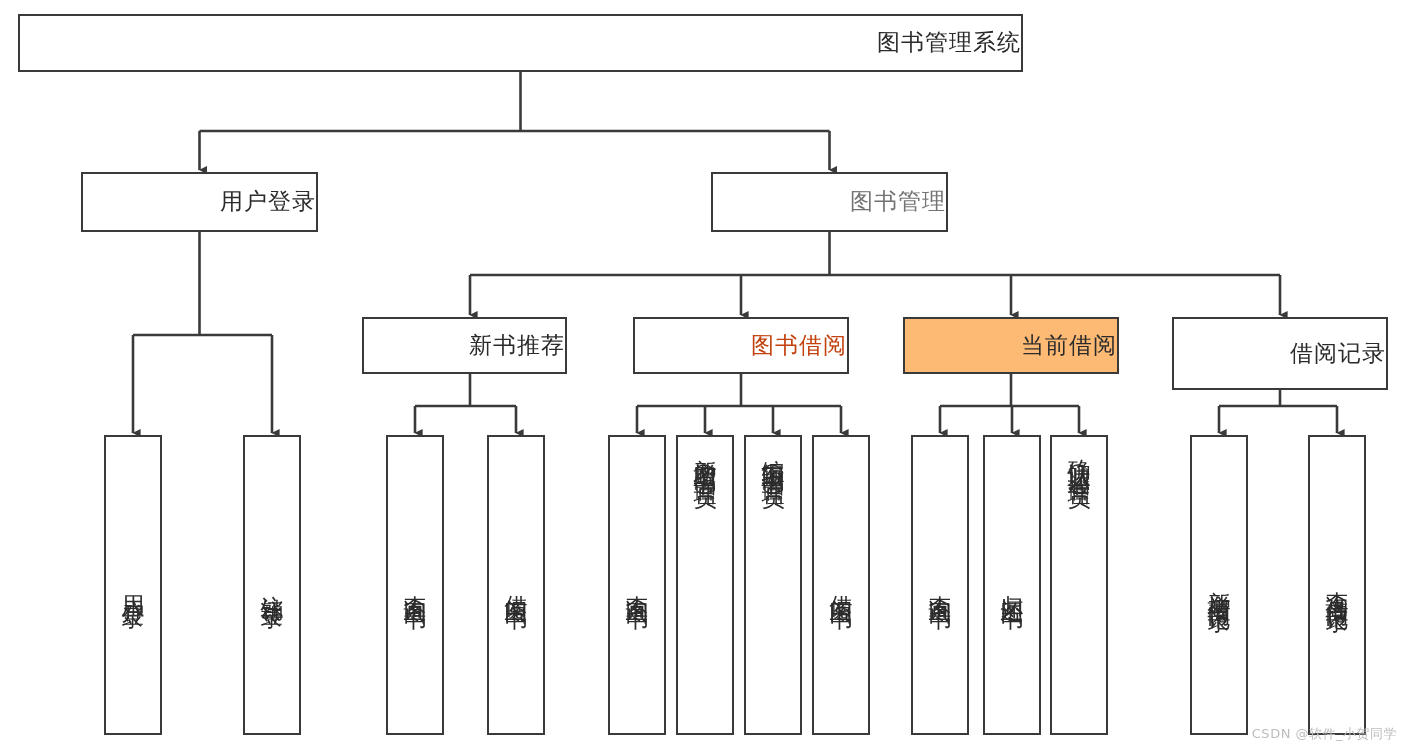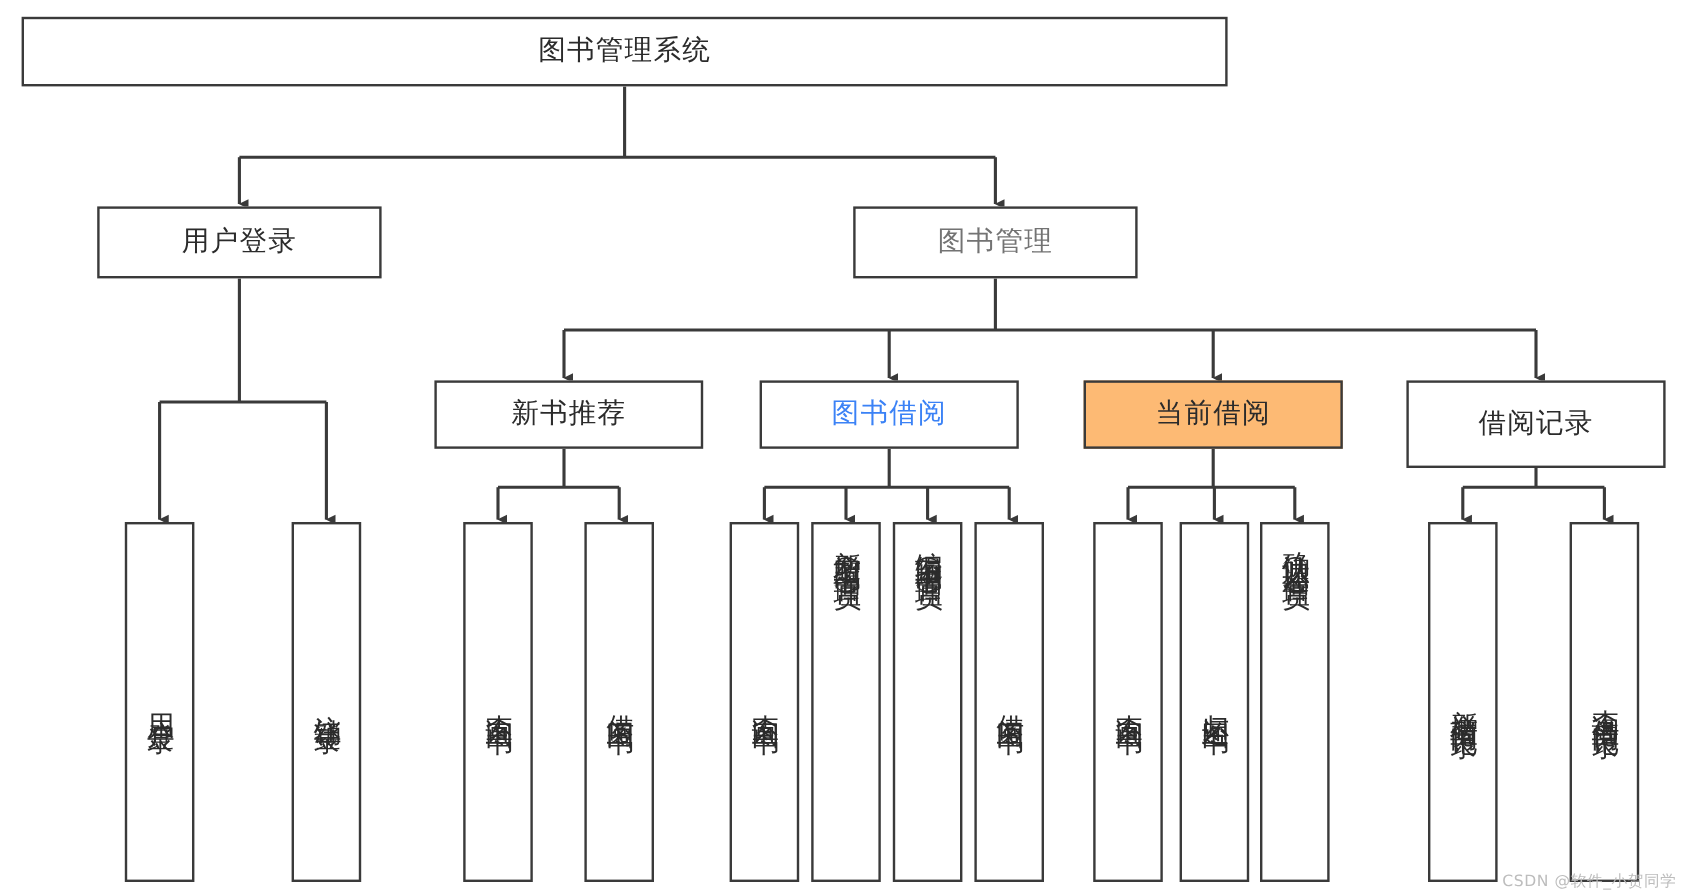--- a/index.html
+++ b/index.html
@@ -11,21 +11,21 @@
   #diagram-root{position:relative;width:1405px;height:747px;background:#ffffff;}
   svg#tree-svg{position:absolute;left:0;top:0;width:1405px;height:747px;display:block;}
 
   .node-box{
     position:absolute;
     background:#ffffff;
     border:2.5px solid #3a3a3a;
     box-sizing:border-box;
     display:flex;
     align-items:center;
-    justify-content:center;
+    justify-content:flex-end;
   }
   .node-label{
     color:#2b2b2b;
     font-size:23px;
     line-height:1.18;
     letter-spacing:1px;
     white-space:nowrap;
     text-align:center;
     font-family:"DejaVu Sans","Liberation Sans",sans-serif;
   }
@@ -111,25 +111,25 @@
   <div id="node-layer">
       <div class="node-box" style="left: 18px; top: 14px; width: 1005px; height: 58px; border-color: rgb(58, 58, 58); background: rgb(255, 255, 255);">
         <span class="node-label" style="color: rgb(43, 43, 43);">图书管理系统</span>
       </div>
       <div class="node-box" style="left: 81px; top: 172px; width: 237px; height: 60px; border-color: rgb(58, 58, 58); background: rgb(255, 255, 255);">
         <span class="node-label" style="color: rgb(43, 43, 43);">用户登录</span>
       </div>
       <div class="node-box" style="left: 711px; top: 172px; width: 237px; height: 60px; border-color: rgb(58, 58, 58); background: rgb(255, 255, 255);">
         <span class="node-label" style="color: #737373;">图书管理</span>
       </div>
-      <div class="node-box" style="left: 362px; top: 317px; width: 224px; height: 57px; border-color: rgb(58, 58, 58); background: rgb(255, 255, 255);">
+      <div class="node-box" style="left: 362px; top: 317px; width: 205px; height: 57px; border-color: rgb(58, 58, 58); background: rgb(255, 255, 255);">
         <span class="node-label" style="color: rgb(43, 43, 43);">新书推荐</span>
       </div>
       <div class="node-box" style="left: 633px; top: 317px; width: 216px; height: 57px; border-color: rgb(58, 58, 58); background: rgb(255, 255, 255);">
-        <span class="node-label" style="color: #3b82f6;">图书借阅</span>
+        <span class="node-label" style="color: #c2410c;">图书借阅</span>
       </div>
       <div class="node-box" style="left: 903px; top: 317px; width: 216px; height: 57px; border-color: rgb(58, 58, 58); background: #fdba74;">
         <span class="node-label" style="color: rgb(43, 43, 43);">当前借阅</span>
       </div>
       <div class="node-box" style="left: 1172px; top: 317px; width: 216px; height: 73px; border-color: rgb(58, 58, 58); background: rgb(255, 255, 255);">
         <span class="node-label" style="color: rgb(43, 43, 43);">借阅记录</span>
       </div>
       <div class="node-box leaf vcenter" style="left: 104px; top: 435px; width: 58px; height: 300px; border-color: rgb(58, 58, 58); background: rgb(255, 255, 255);">
         <span class="node-label" style="color: rgb(43, 43, 43);">用户登录</span>
       </div>

